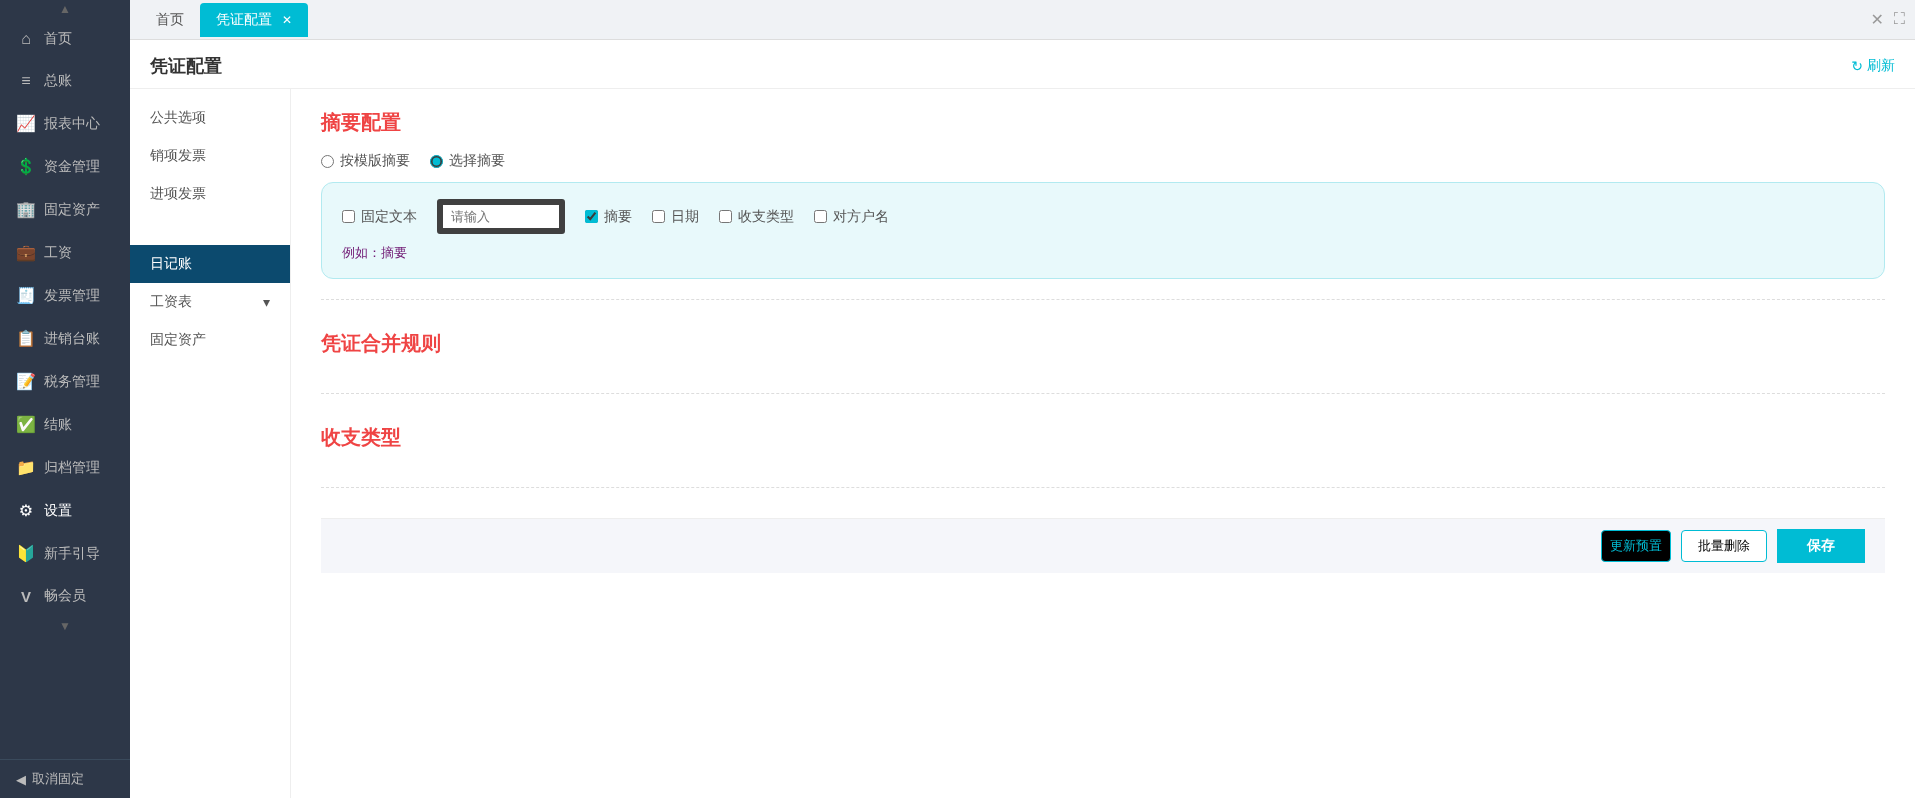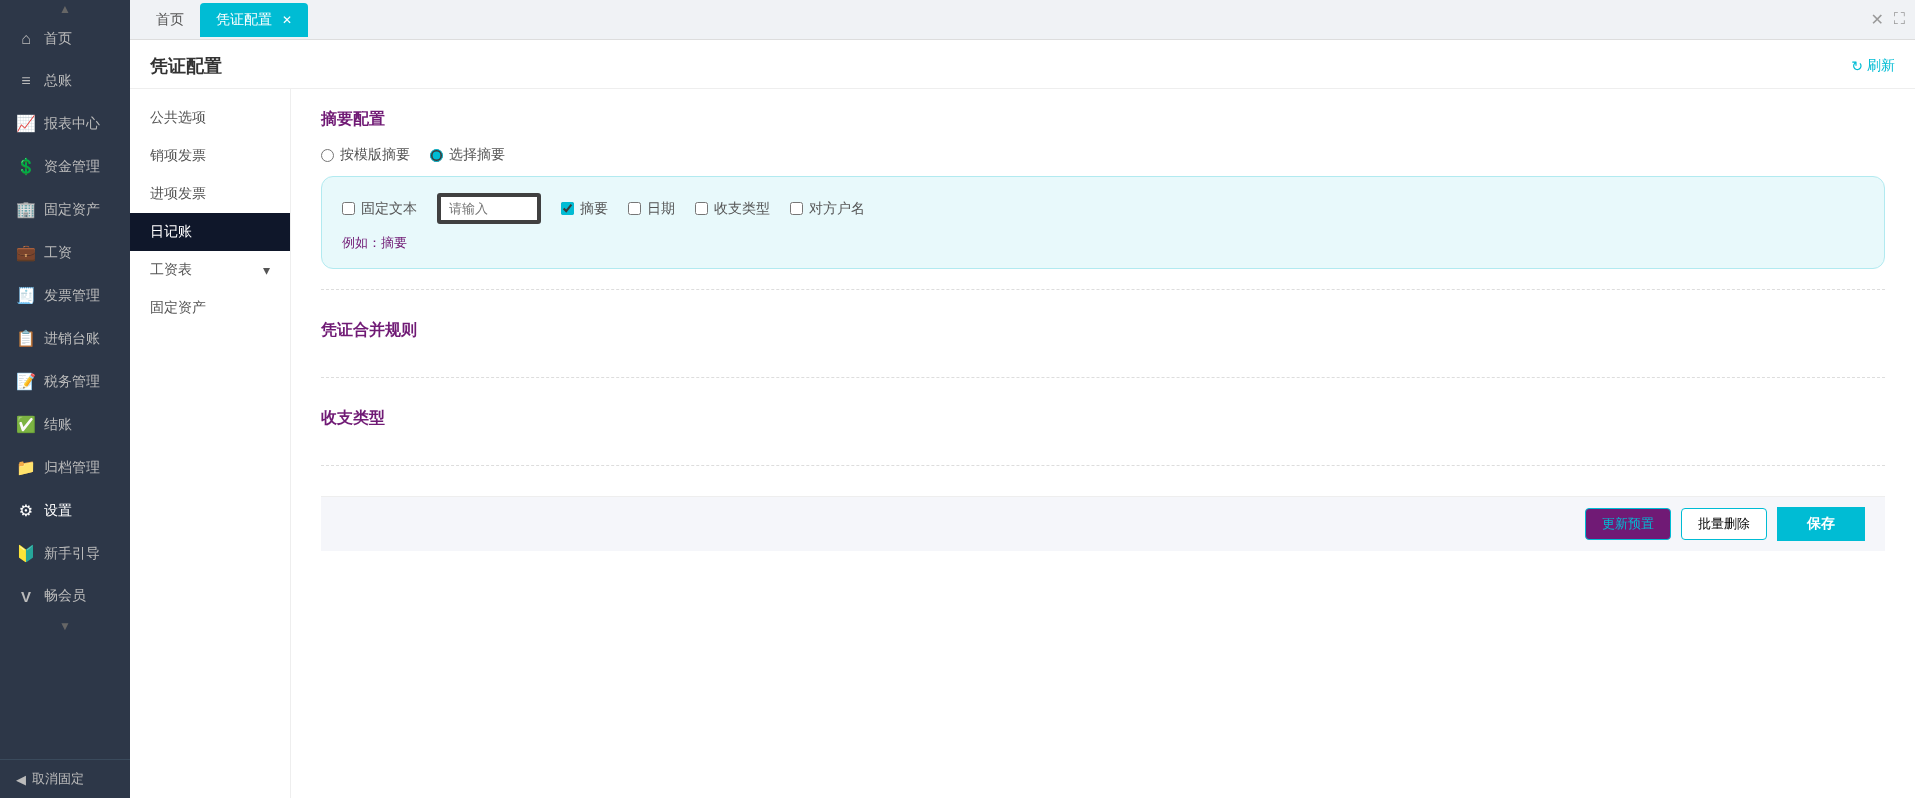--- a/index.html
+++ b/index.html
@@ -125,76 +125,76 @@
     }
     .left-nav-item {
       padding: 10px 20px;
       cursor: pointer;
       color: #555;
       font-size: 14px;
       display: flex;
       align-items: center;
       justify-content: space-between;
     }
-    .left-nav-item.active { background: #0f172a; color: #fff; }
+    .left-nav-item.active { background: #0c4a6e; color: #fff; margin-top: 32px; }
 
     
     .right-content {
       flex: 1;
       overflow-y: auto;
       padding: 20px 30px;
       background: #fff;
       position: relative;
     }
 
     
     .section { margin-bottom: 30px; padding-bottom: 20px; border-bottom: 1px dashed #ddd; }
     .section:last-child { border-bottom: none; }
-    .section-title { font-size: 16px; font-weight: 600; color: #701a75; margin-bottom: 16px; }
+    .section-title { font-size: 20px; font-weight: 600; color: #ef4444; margin-bottom: 16px; }
 
     
     .radio-group { display: flex; align-items: flex-end; gap: 20px; margin-bottom: 12px; }
     .radio-item { display: flex; align-items: center; gap: 6px; cursor: pointer; color: #555; }
     .radio-item input[type="radio"] { accent-color: #00bcd4; cursor: pointer; }
 
     
     .checkbox-area {
       background: #e8f9fb;
       border: 1px solid #b2eaf0;
       border-radius: 12px;
       padding: 16px 20px;
     }
     .checkbox-row { display: flex; align-items: center; gap: 20px; flex-wrap: wrap; }
     .checkbox-item { display: flex; align-items: center; gap: 6px; cursor: pointer; color: #555; }
     .checkbox-item input[type="checkbox"] { accent-color: #00bcd4; cursor: pointer; }
     .text-input {
-      border: 4px solid #404040;
+      border: 6px solid #404040;
       border-radius: 3px;
       padding: 4px 8px;
       font-size: 13px;
       outline: none;
       color: #999;
-      width: 104px;
+      width: 128px;
     }
     .example-text { margin-top: 10px; color: #701a75; font-size: 13px; }
 
     
     .bottom-bar {
       position: sticky;
       bottom: 0;
       right: 0;
       display: flex;
       justify-content: flex-end;
       align-items: center;
       gap: 10px;
       padding: 10px 20px;
       background: #f5f6fa;
       border-top: 1px solid #eee;
     }
-    .btn-update { background: #701a75; border: 1px solid #00bcd4; color: #00bcd4; padding: 6px 16px; border-radius: 4px; cursor: pointer; font-size: 13px; }
+    .btn-update { background: #000000; border: 1px solid #00bcd4; color: #00bcd4; padding: 6px 8px; border-radius: 4px; cursor: pointer; font-size: 13px; }
     .btn-delete { background: #fff; border: 1px solid #00bcd4; color: #000000; padding: 6px 16px; border-radius: 4px; cursor: pointer; font-size: 13px; }
     .btn-save { background: #00bcd4; border: none; color: #fff; padding: 8px 30px; border-radius: 0; cursor: pointer; font-size: 14px; font-weight: 600; }
 
     
     .right-content::-webkit-scrollbar { width: 6px; }
     .right-content::-webkit-scrollbar-thumb { background: #ccc; border-radius: 3px; }
 
     
     .scroll-arrow { text-align: center; color: #666; padding: 2px; font-size: 12px; }
   </style>

